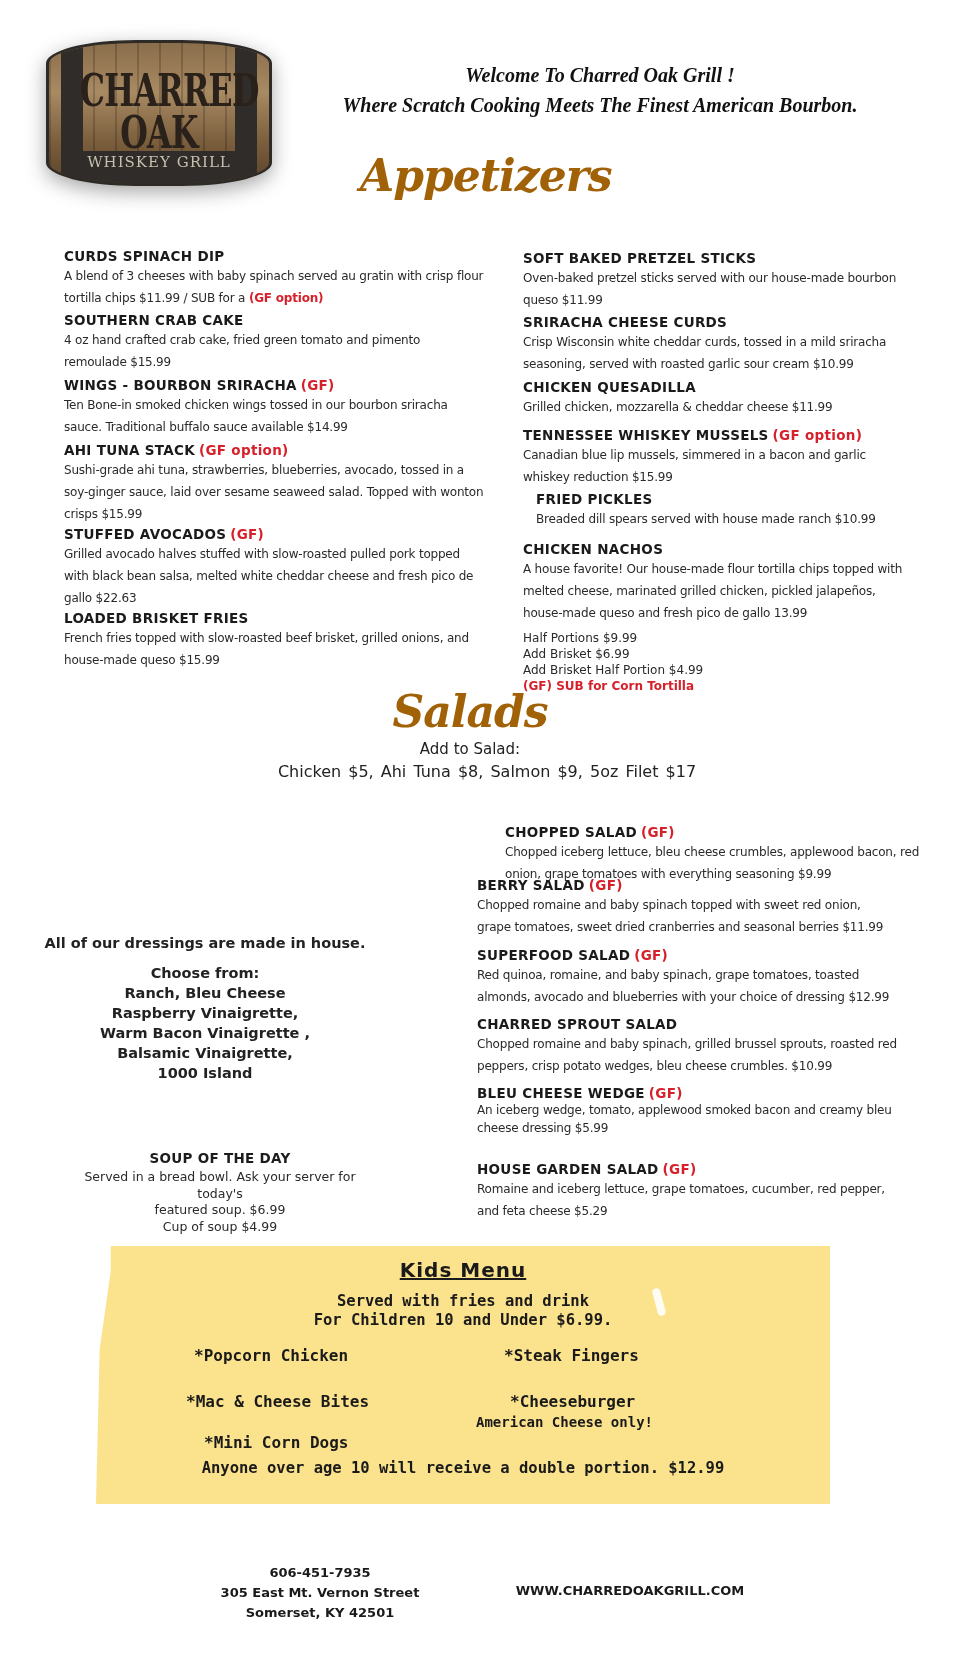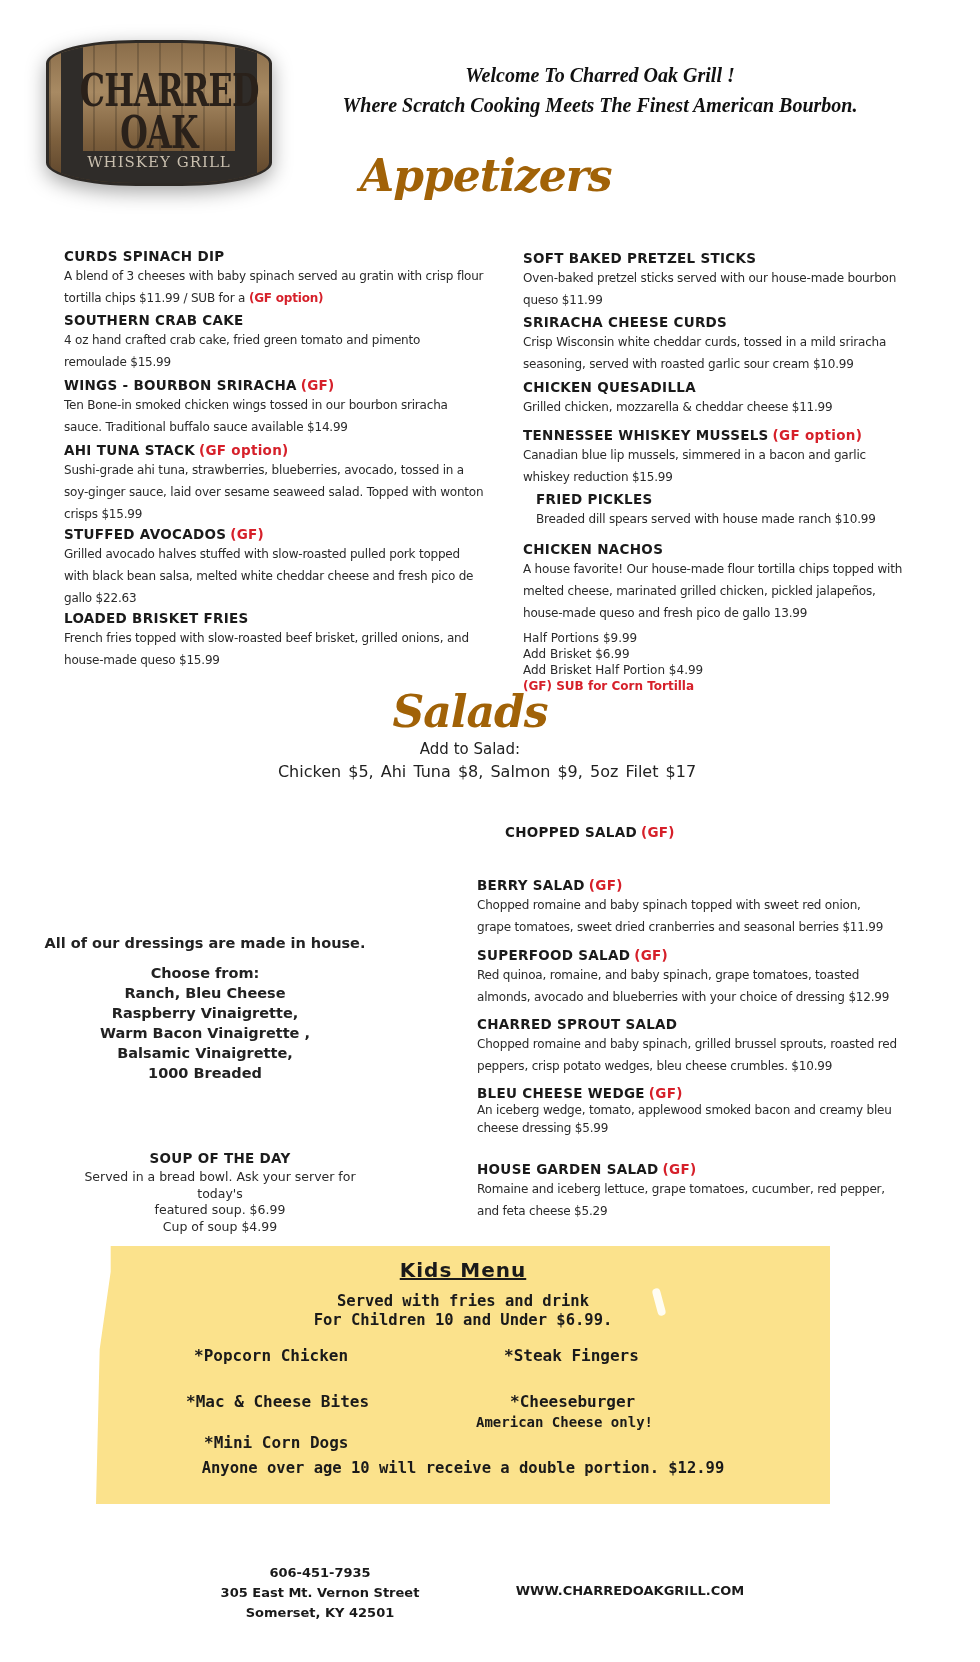--- a/index.html
+++ b/index.html
@@ -191,20 +191,21 @@
     <div class="extra-red">(GF) SUB for Corn Tortilla</div>
   </div>
 </div>
 
 <div class="abs section-title salads-title">Salads</div>
 <div class="abs add-to-salad">Add to Salad:</div>
 <div class="abs add-options">Chicken $5,    Ahi Tuna $8,   Salmon $9,   5oz Filet $17</div>
 
 <div class="item" style="left:505px; top:808px;margin-top:16px;">
   <div class="item-name"><span>CHOPPED SALAD</span><span class="gf">(GF)</span></div>
+  <div class="item-desc">Chopped iceberg lettuce, bleu cheese crumbles, applewood bacon, red onion, grape tomatoes with everything seasoning   $9.99</div>
 </div>
 
 <div class="item" style="left:477px; top:877px;">
   <div class="item-name"><span>BERRY SALAD</span><span class="gf">(GF)</span></div>
   <div class="item-desc">Chopped romaine and baby spinach topped with sweet red onion, grape tomatoes, sweet dried cranberries and seasonal berries  $11.99</div>
 </div>
 
 <div class="item" style="left:477px; top:947px;">
   <div class="item-name"><span>SUPERFOOD SALAD</span><span class="gf">(GF)</span></div>
   <div class="item-desc">Red quinoa, romaine, and baby spinach, grape tomatoes, toasted almonds, avocado and blueberries with your choice of dressing $12.99</div>
@@ -225,21 +226,21 @@
   <div class="item-desc">Romaine and iceberg lettuce, grape tomatoes, cucumber, red pepper, and feta cheese $5.29</div>
 </div>
 
 <div class="abs dressings">
   <div class="intro">All of our dressings are made in house.</div>
   <div class="choose">Choose from:</div>
   <div class="opt">Ranch, Bleu Cheese</div>
   <div class="opt">Raspberry Vinaigrette,</div>
   <div class="opt">Warm Bacon Vinaigrette ,</div>
   <div class="opt">Balsamic Vinaigrette,</div>
-  <div class="opt">1000 Breaded</div>
+  <div class="opt">1000 Island</div>
 </div>
 
 <div class="abs soup">
   <div class="name">SOUP OF THE DAY</div>
   <div class="desc">Served in a bread bowl. Ask your server for today's</div>
   <div class="desc">featured soup.  $6.99</div>
   <div class="desc">Cup of soup $4.99</div>
 </div>
 
 <div class="abs kids">

